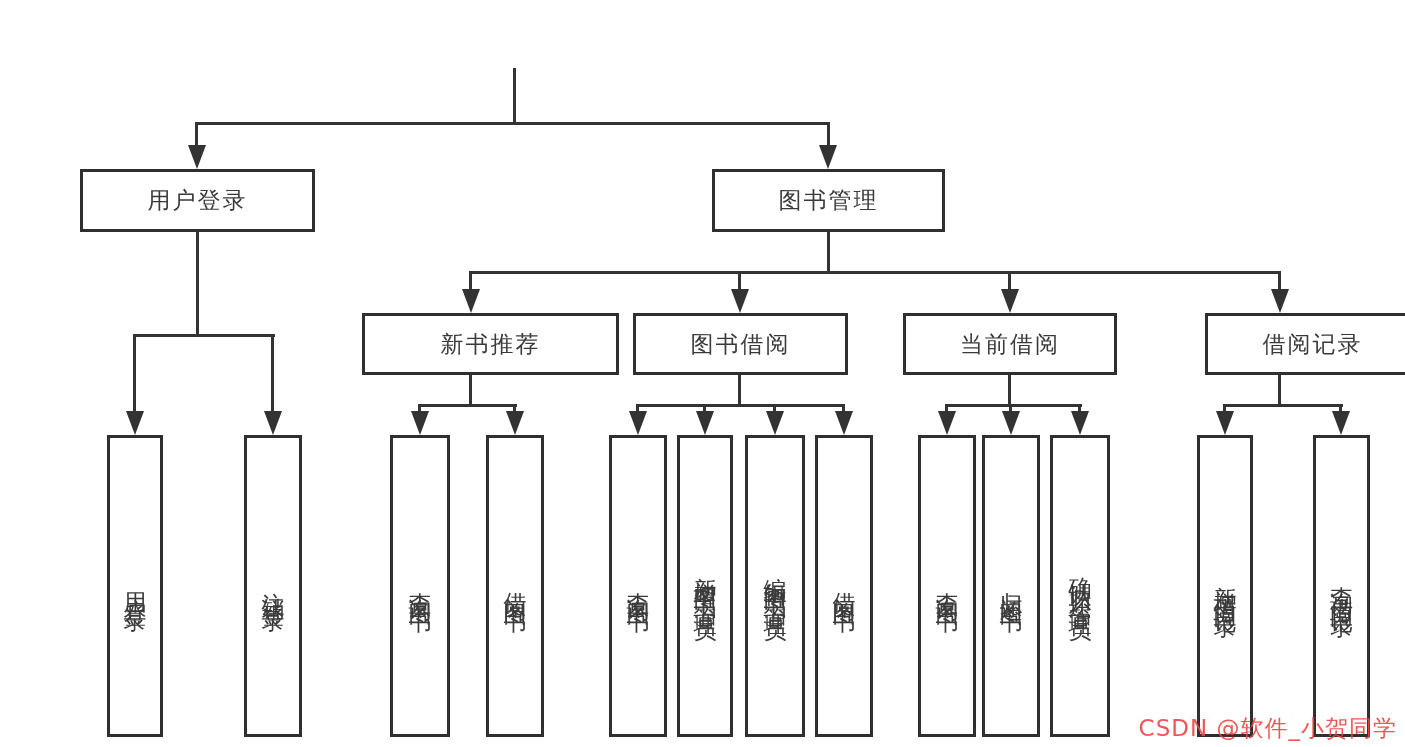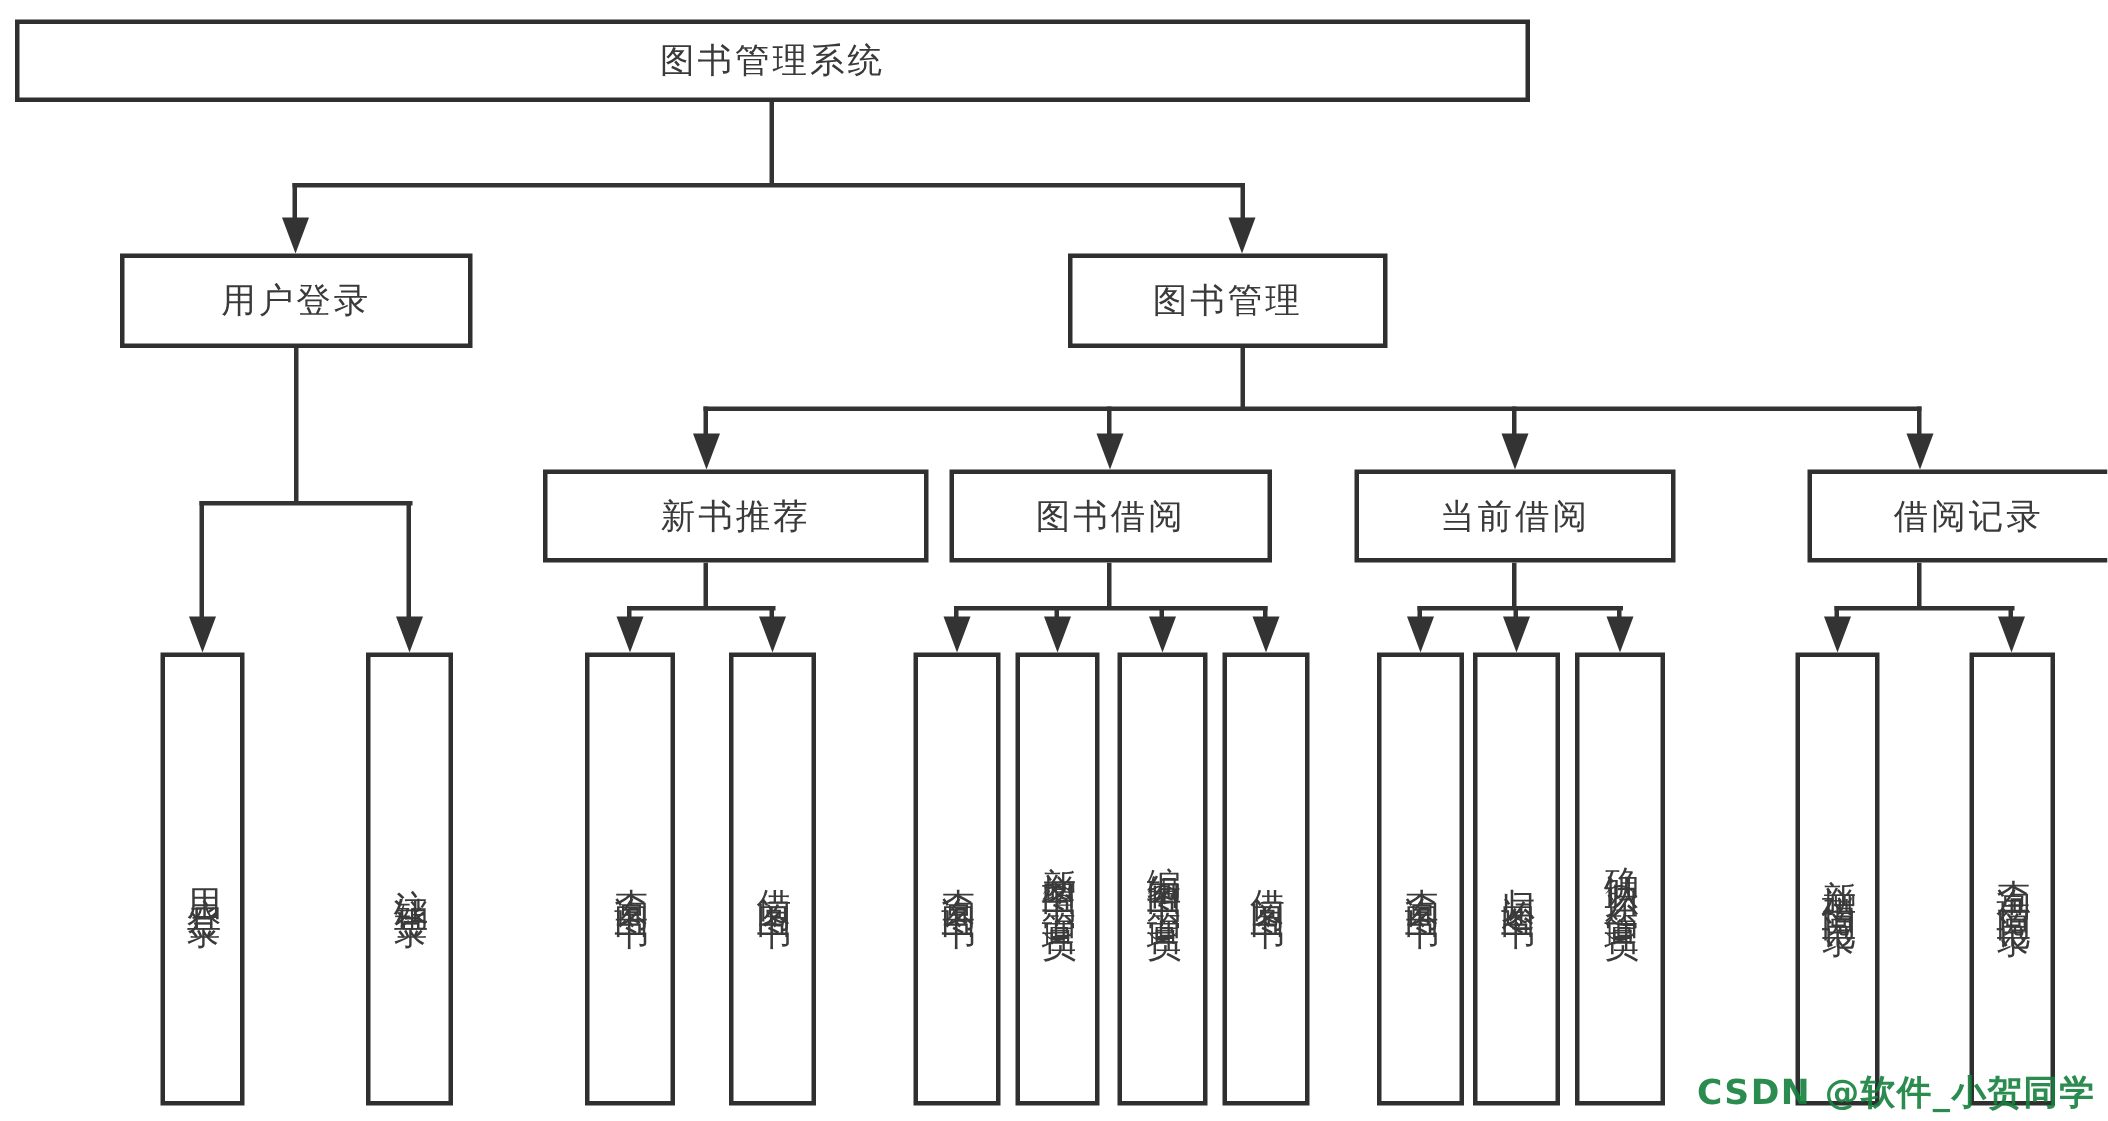--- a/index.html
+++ b/index.html
@@ -43,25 +43,24 @@
     border-right: 9px solid transparent;
     border-top: 24px solid #333333;
     z-index: 1;
   }
   .watermark {
     position: absolute;
     right: 8px;
     bottom: 3px;
     font-size: 23px;
     letter-spacing: 1px;
-    color: #15803d;
+    color: #ef4444;
     opacity: 0.9;
     z-index: 5;
     white-space: nowrap;
-    font-weight: bold;
   }
 </style>
 </head>
 <body>
 
 <div id="canvas">
 
   <div class="vl" style="left:513px; top:68px;  height:56px;"></div>
   <div class="hl" style="left:195px; top:122px; width:635px;"></div>
   <div class="vl" style="left:195px; top:122px; height:26px;"></div>
@@ -114,28 +113,25 @@
   <div class="vl" style="left:1078px; top:404px; height:9px;"></div>
   <div class="ar" style="left:1071px; top:411px;"></div>
 
   <div class="vl" style="left:1278px; top:375px; height:31px;"></div>
   <div class="hl" style="left:1223px; top:404px; width:120px;"></div>
   <div class="vl" style="left:1223px; top:404px; height:9px;"></div>
   <div class="ar" style="left:1216px; top:411px;"></div>
   <div class="vl" style="left:1339px; top:404px; height:9px;"></div>
   <div class="ar" style="left:1332px; top:411px;"></div>
 
-  <div class="box h" style="left:10px; top:13px; width:1010px; height:55px;">
-    <span>图书管理系统</span>
-  </div>
 
   <div class="box h" style="left:80px; top:169px; width:235px; height:63px;">
     <span>用户登录</span>
   </div>
-  <div class="box h" style="left:712px; top:169px; width:213px; height:63px;">
+  <div class="box h" style="left:712px; top:169px; width:233px; height:63px;">
     <span>图书管理</span>
   </div>
 
   <div class="box h" style="left:362px; top:313px; width:257px; height:62px;">
     <span>新书推荐</span>
   </div>
   <div class="box h" style="left:633px; top:313px; width:215px; height:62px;">
     <span>图书借阅</span>
   </div>
   <div class="box h" style="left:903px; top:313px; width:214px; height:62px;">

